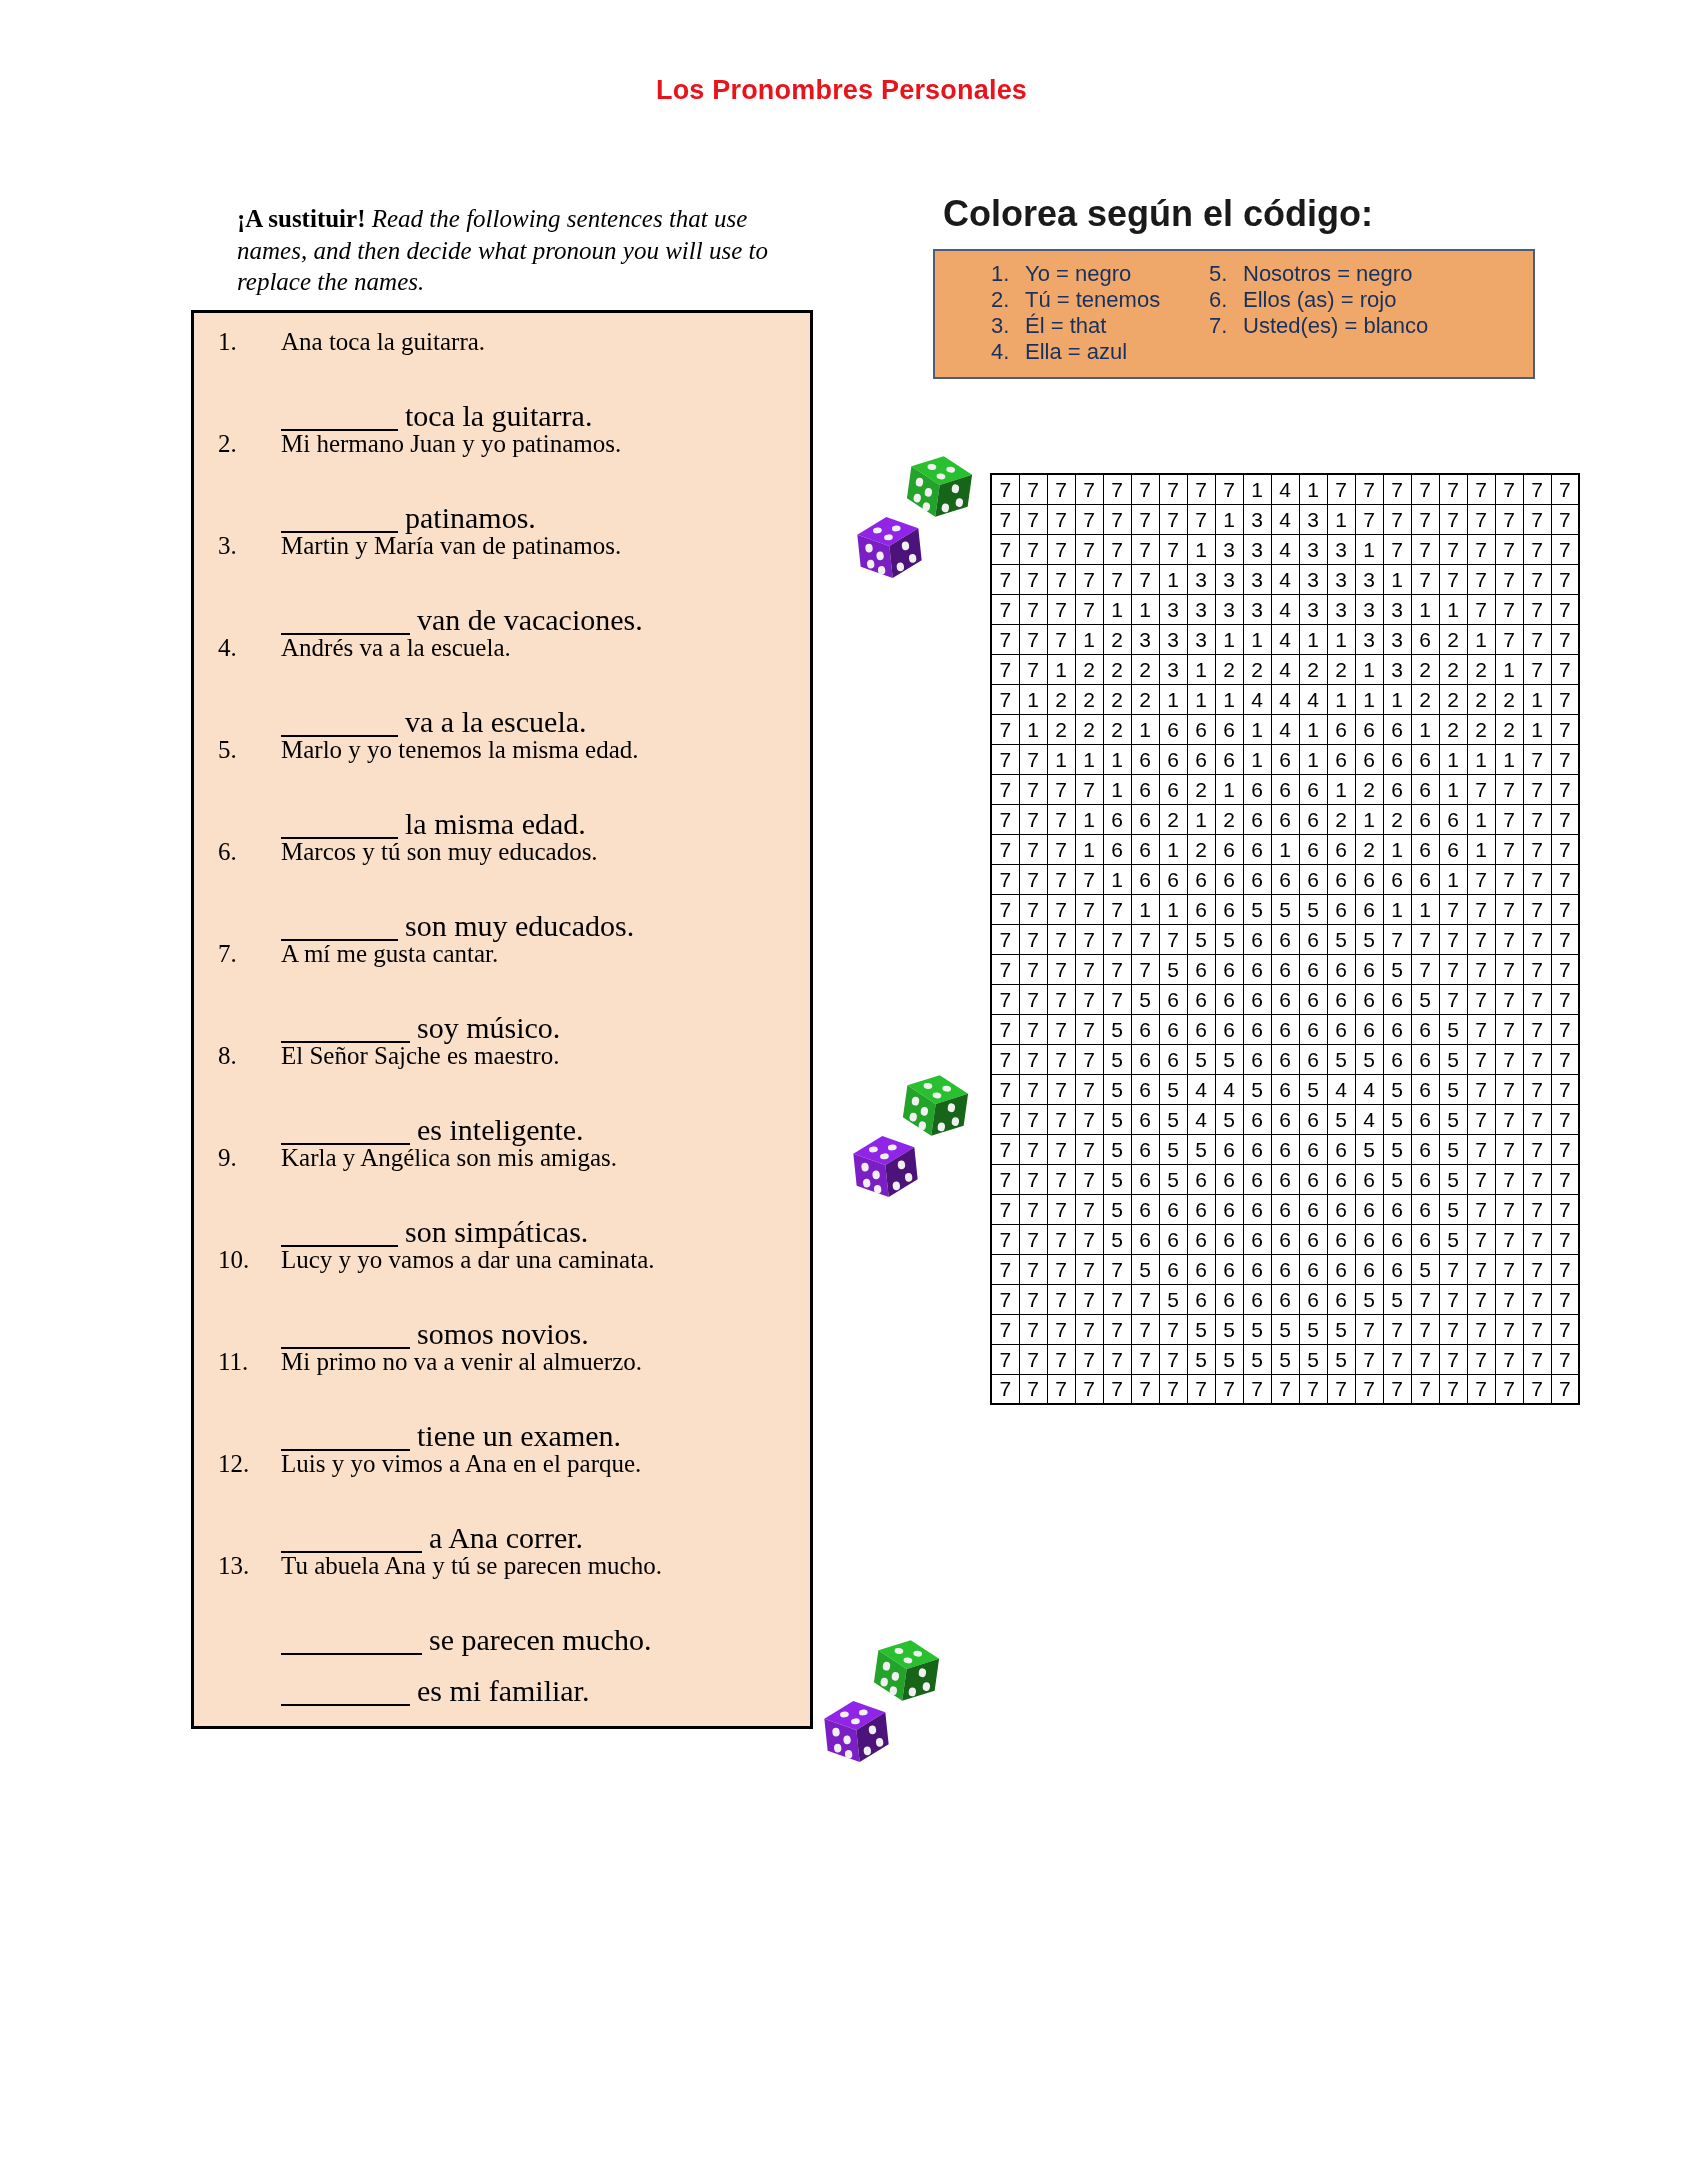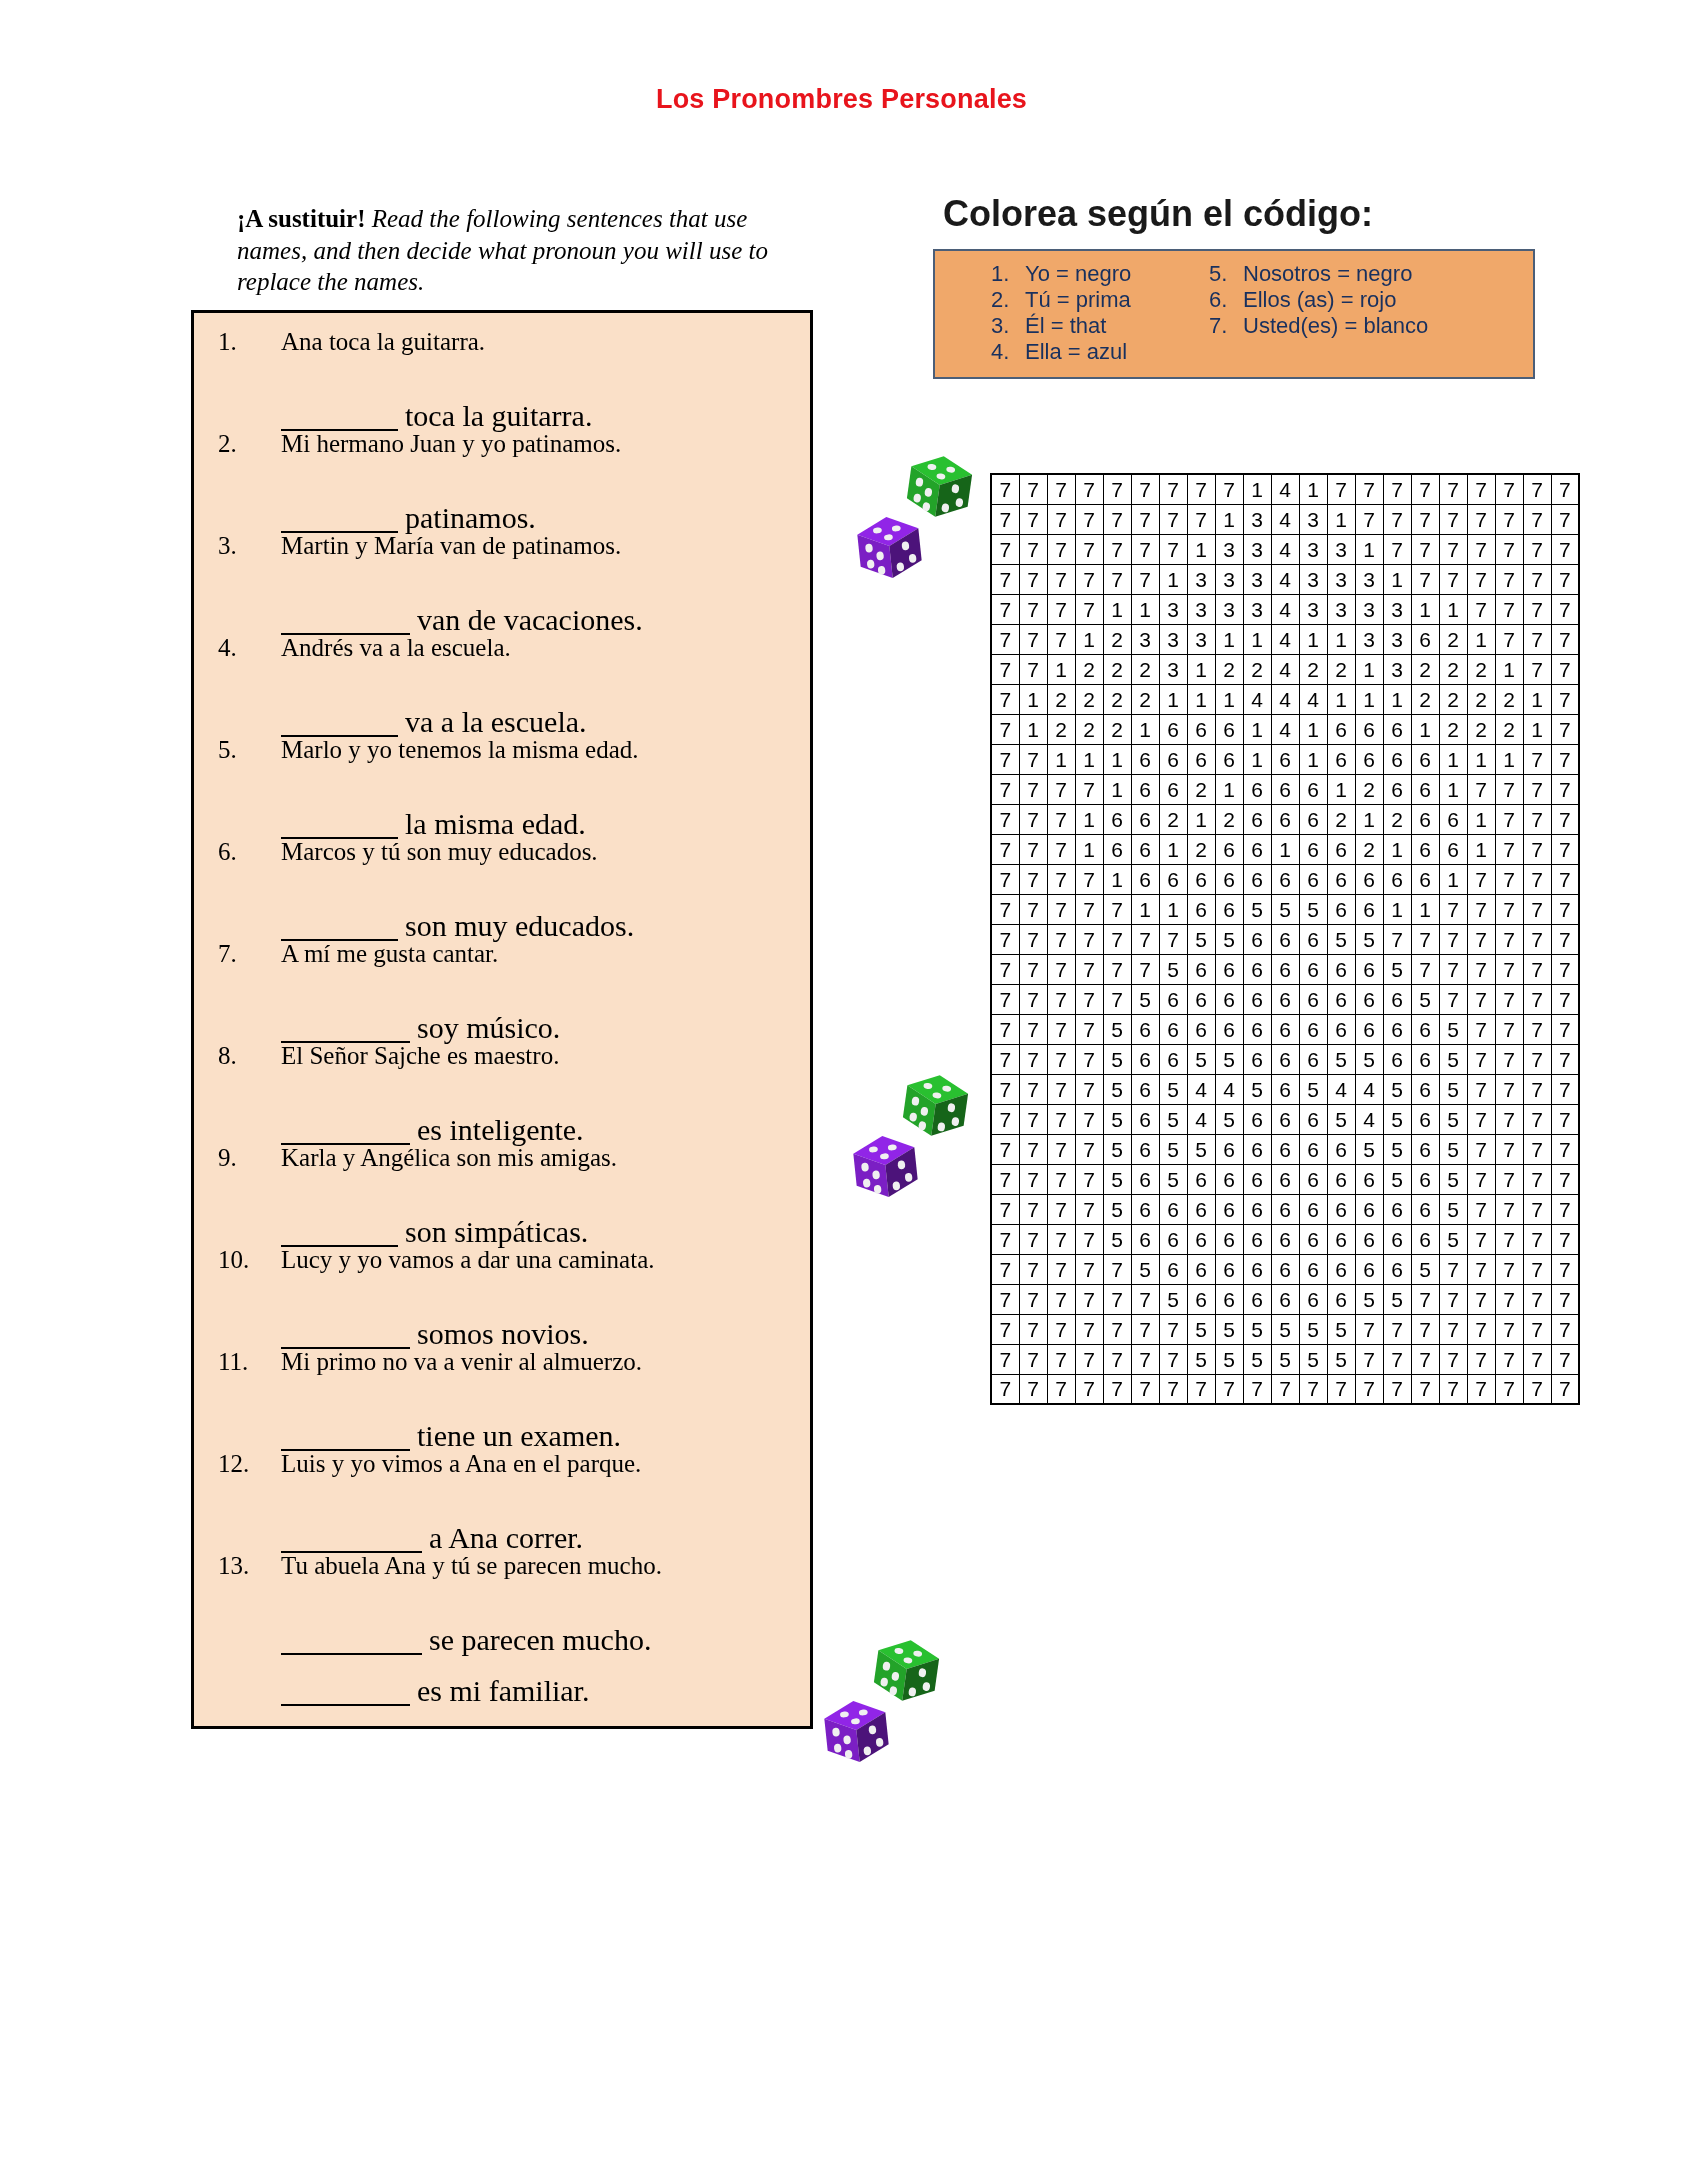--- a/index.html
+++ b/index.html
@@ -12,21 +12,21 @@
   #page {
     position: relative;
     width: 1683px; height: 2178px;
     background: #ffffff;
     overflow: hidden;
   }
 
   
   #title {
     position: absolute;
-    left: 0; top: 84px;
+    left: 0; top: 75px;
     width: 1683px;
     text-align: center;
     color: #E8141C;
     font-family: "Liberation Sans", "DejaVu Sans", sans-serif;
     font-weight: bold;
     font-size: 27px;
     letter-spacing: 0.2px;
   }
 
   
@@ -289,21 +289,21 @@
       </div>
   </div>
 
   <div id="right-col">
     <div id="colorea-heading">Colorea según el código:</div>
 
     <div id="legend-box">
       <div class="legend-grid">
         <div id="legend-left">
             <div class="legend-item"><span class="ln">1.</span><span>Yo = negro</span></div>
-            <div class="legend-item"><span class="ln">2.</span><span>Tú = prima</span></div>
+            <div class="legend-item"><span class="ln">2.</span><span>Tú = tenemos</span></div>
             <div class="legend-item"><span class="ln">3.</span><span>Él = that</span></div>
             <div class="legend-item"><span class="ln">4.</span><span>Ella = azul</span></div>
           </div>
         <div id="legend-right">
             <div class="legend-item"><span class="ln">5.</span><span>Nosotros = negro</span></div>
             <div class="legend-item"><span class="ln">6.</span><span>Ellos (as)  = rojo</span></div>
             <div class="legend-item"><span class="ln">7.</span><span>Usted(es) = blanco</span></div>
           </div>
       </div>
     </div>

